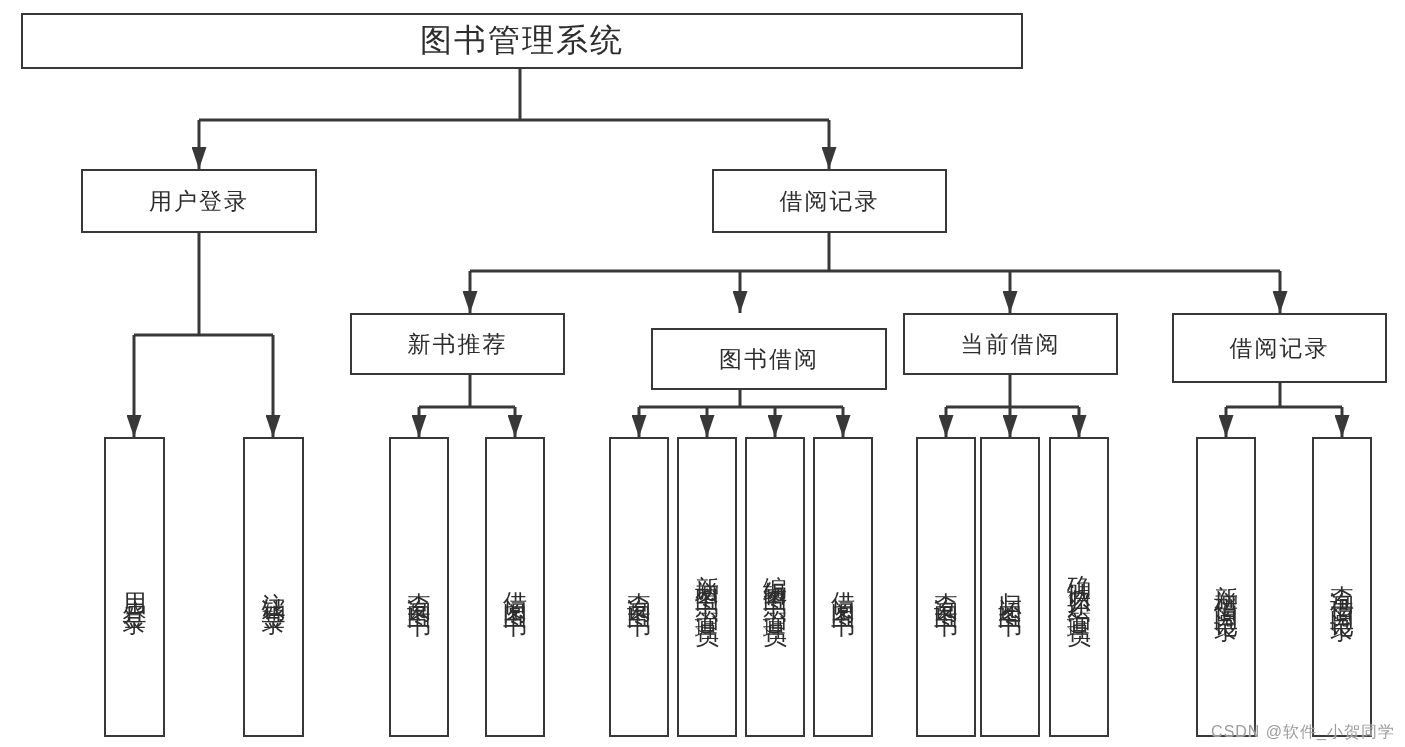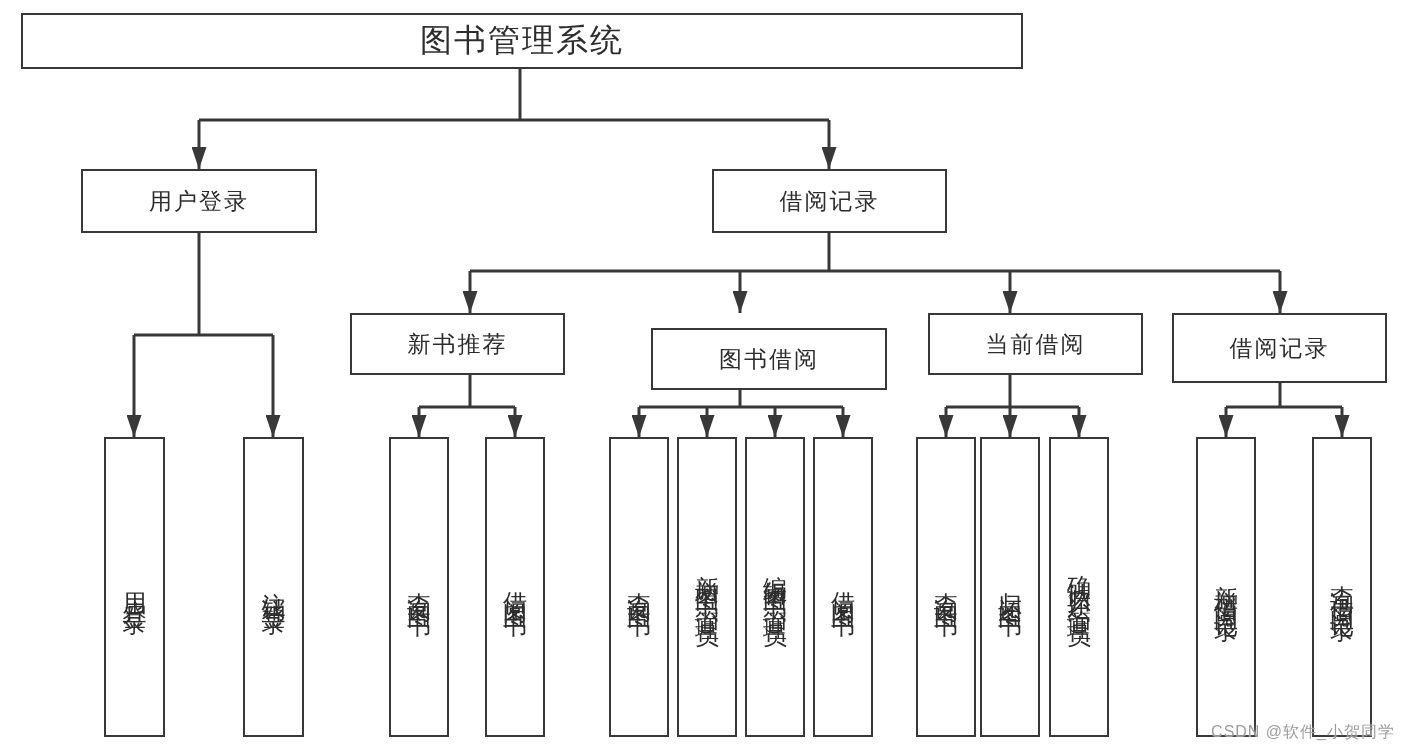--- a/index.html
+++ b/index.html
@@ -120,21 +120,21 @@
   <div class="box" style="left:712px; top:169px; width:235px; height:64px;">
     <span class="hlabel">借阅记录</span>
   </div>
 
   <div class="box" style="left:350px; top:313px; width:215px; height:62px;">
     <span class="hlabel">新书推荐</span>
   </div>
   <div class="box" style="left:633px; top:328px; width:236px; height:62px;margin-left:18px;">
     <span class="hlabel">图书借阅</span>
   </div>
-  <div class="box" style="left:903px; top:313px; width:215px; height:62px;margin-left:25px;">
+  <div class="box" style="left:903px; top:313px; width:215px; height:62px;">
     <span class="hlabel">当前借阅</span>
   </div>
   <div class="box" style="left:1172px; top:313px; width:215px; height:70px;">
     <span class="hlabel">借阅记录</span>
   </div>
 
   <div class="box vbox" style="left:104px; top:437px; width:61px; height:300px;">
     <span class="vlabel">用户登录</span>
   </div>
   <div class="box vbox" style="left:243px; top:437px; width:61px; height:300px;">

